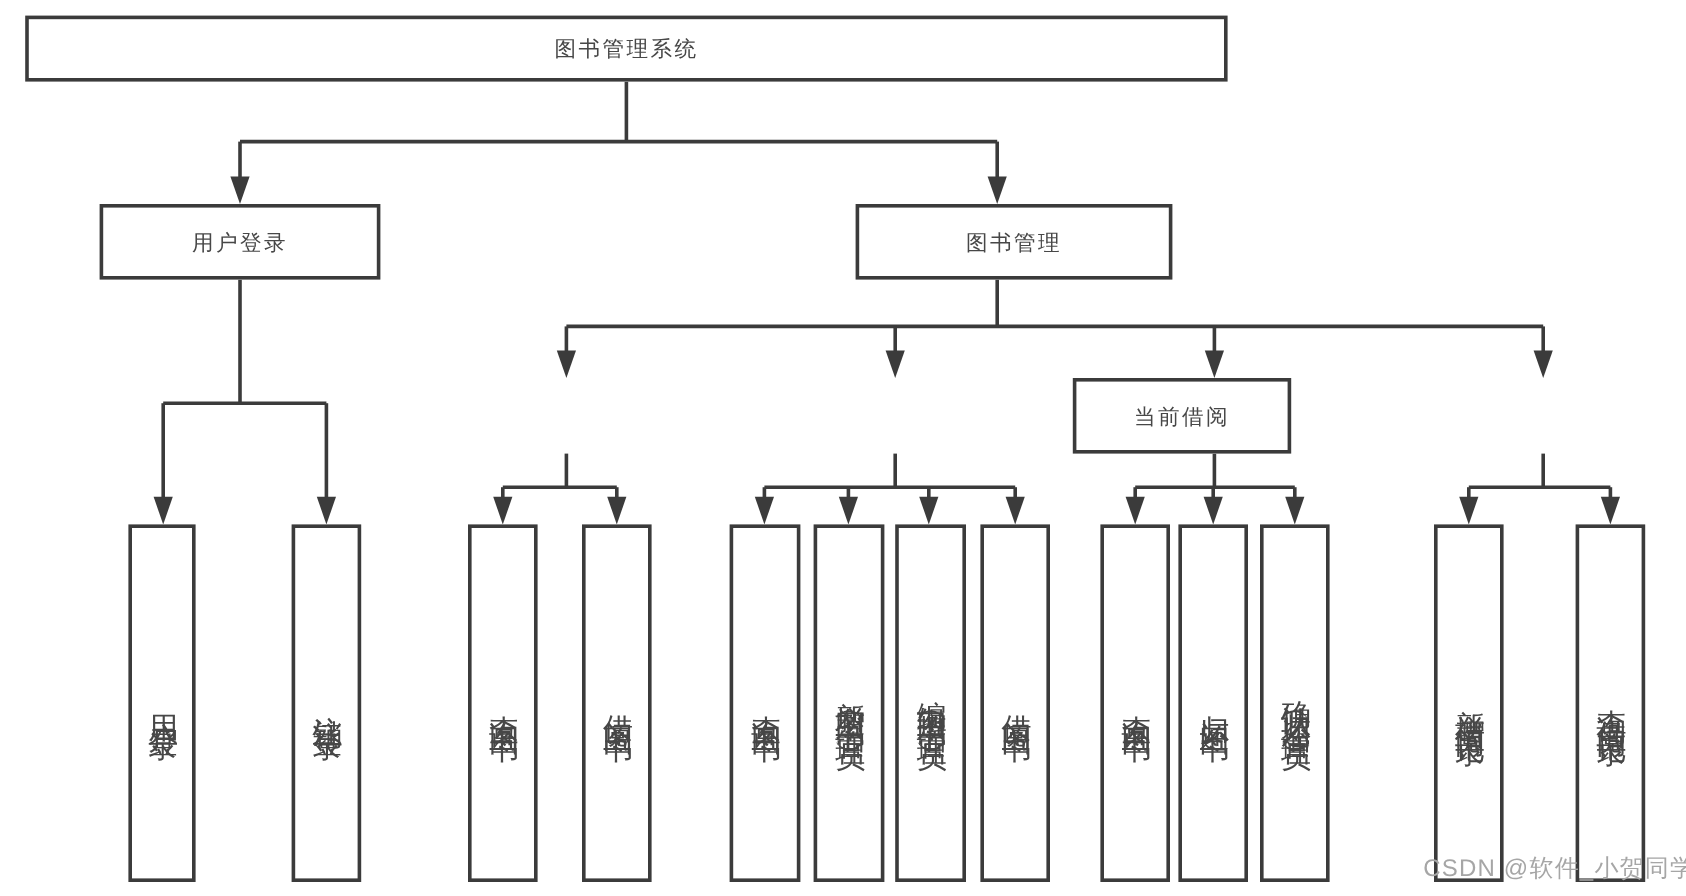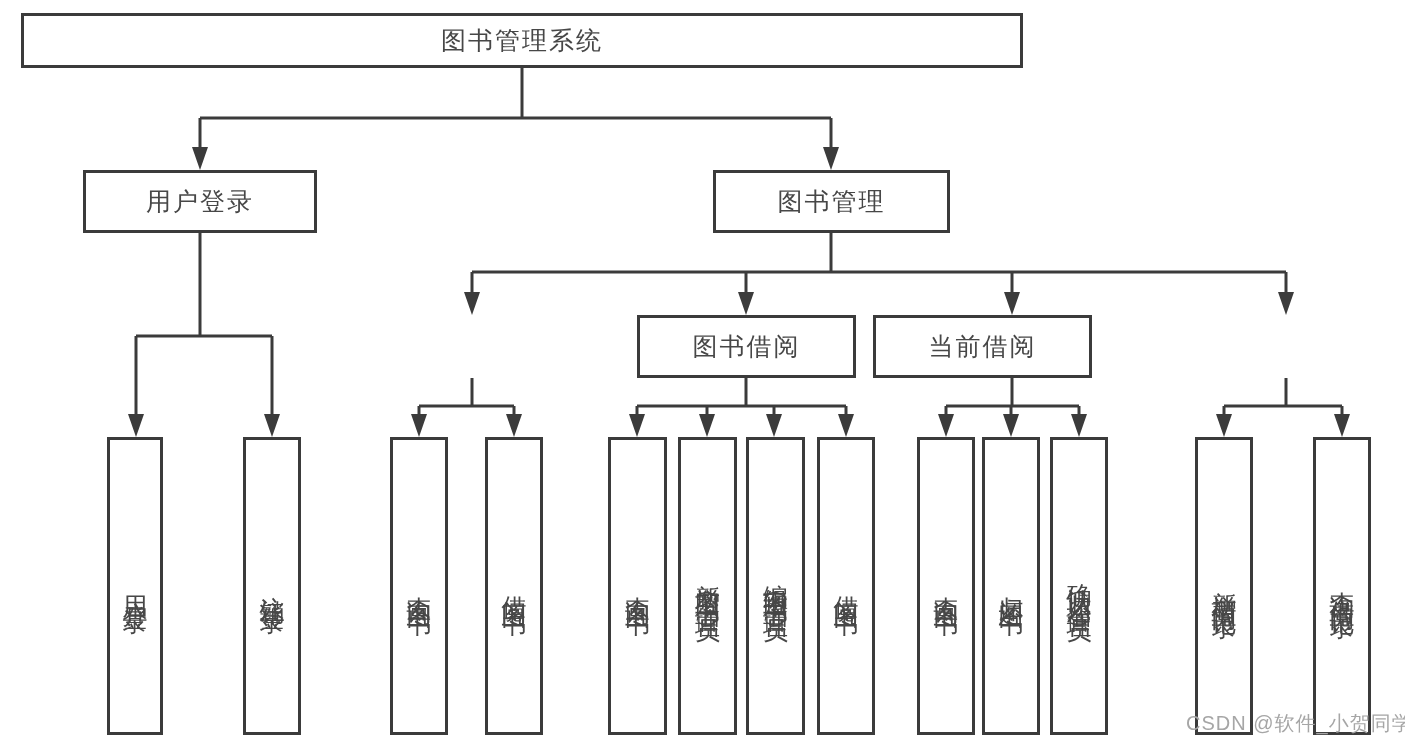--- a/index.html
+++ b/index.html
@@ -24,21 +24,21 @@
   }
   .hnode {
     position: absolute;
     box-sizing: border-box;
     border: 3px solid #3b3b3b;
     background: #ffffff;
     display: flex;
     align-items: center;
     justify-content: center;
     color: #474747;
-    font-size: 25px;
+    font-size: 18px;
     letter-spacing: 2px;
     white-space: nowrap;
   }
   .vnode {
     position: absolute;
     box-sizing: border-box;
     border: 3px solid #3b3b3b;
     background: #ffffff;
     top: 437px;
     height: 298px;
@@ -139,28 +139,25 @@
     </g>
   </svg>
 
   <div class="hnode" style="left:21px;top:13px;width:1002px;height:55px">
     <span class="lbl">图书管理系统</span>
   </div>
 
   <div class="hnode" style="left:83px;top:170px;width:234px;height:63px">
     <span class="lbl">用户登录</span>
   </div>
-  <div class="hnode" style="left:713px;top:170px;width:237px;height:63px">
+  <div class="hnode" style="left:713px;top:170px;width:264px;height:63px">
     <span class="lbl">图书管理</span>
   </div>
 
-  <div class="hnode" style="left:637px;top:315px;width:219px;height:63px">
-    <span class="lbl">图书借阅</span>
-  </div>
-  <div class="hnode" style="left:873px;top:315px;width:219px;height:63px">
+  <div class="hnode" style="left:894px;top:315px;width:182px;height:63px">
     <span class="lbl">当前借阅</span>
   </div>
 
   <div class="vnode" style="left:107px;width:56px">
     <span class="lbl">用户登录</span>
   </div>
   <div class="vnode" style="left:243px;width:58px">
     <span class="lbl">注销登录</span>
   </div>
 

